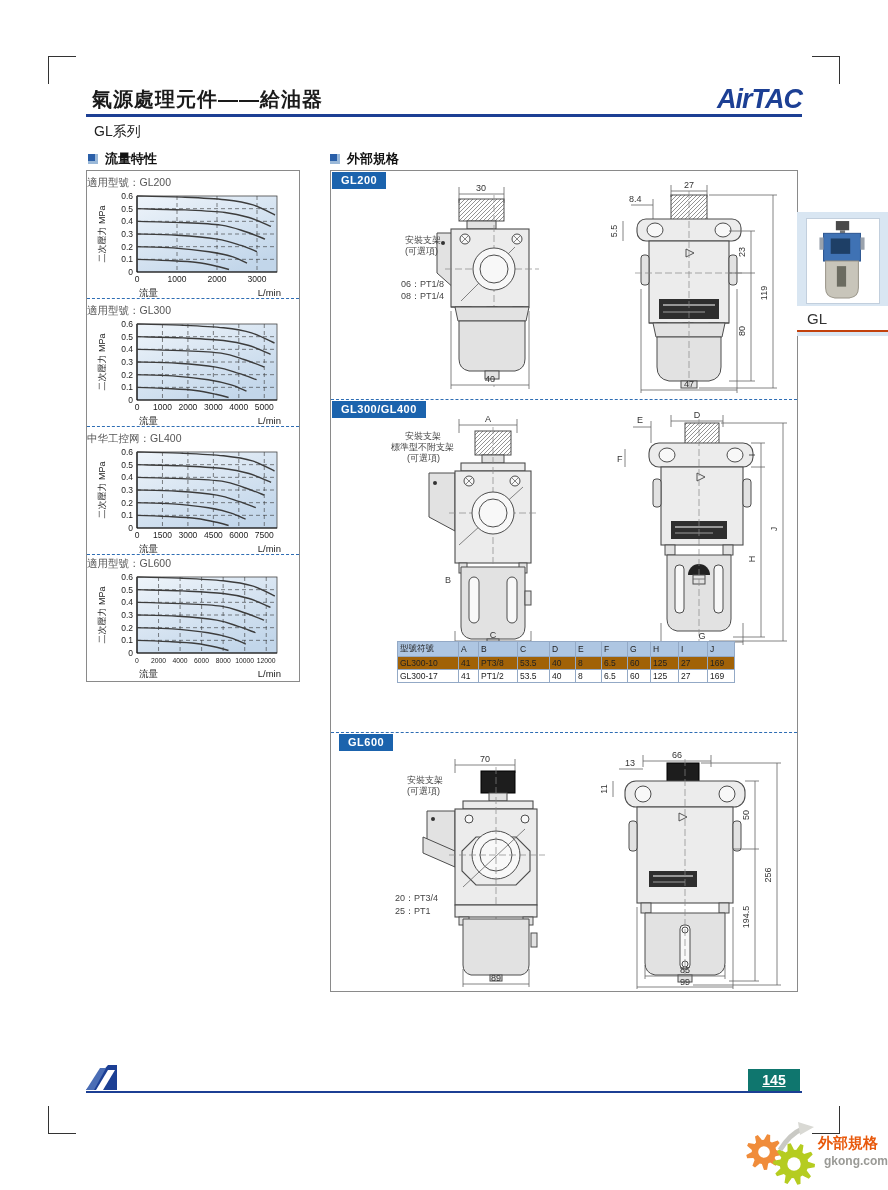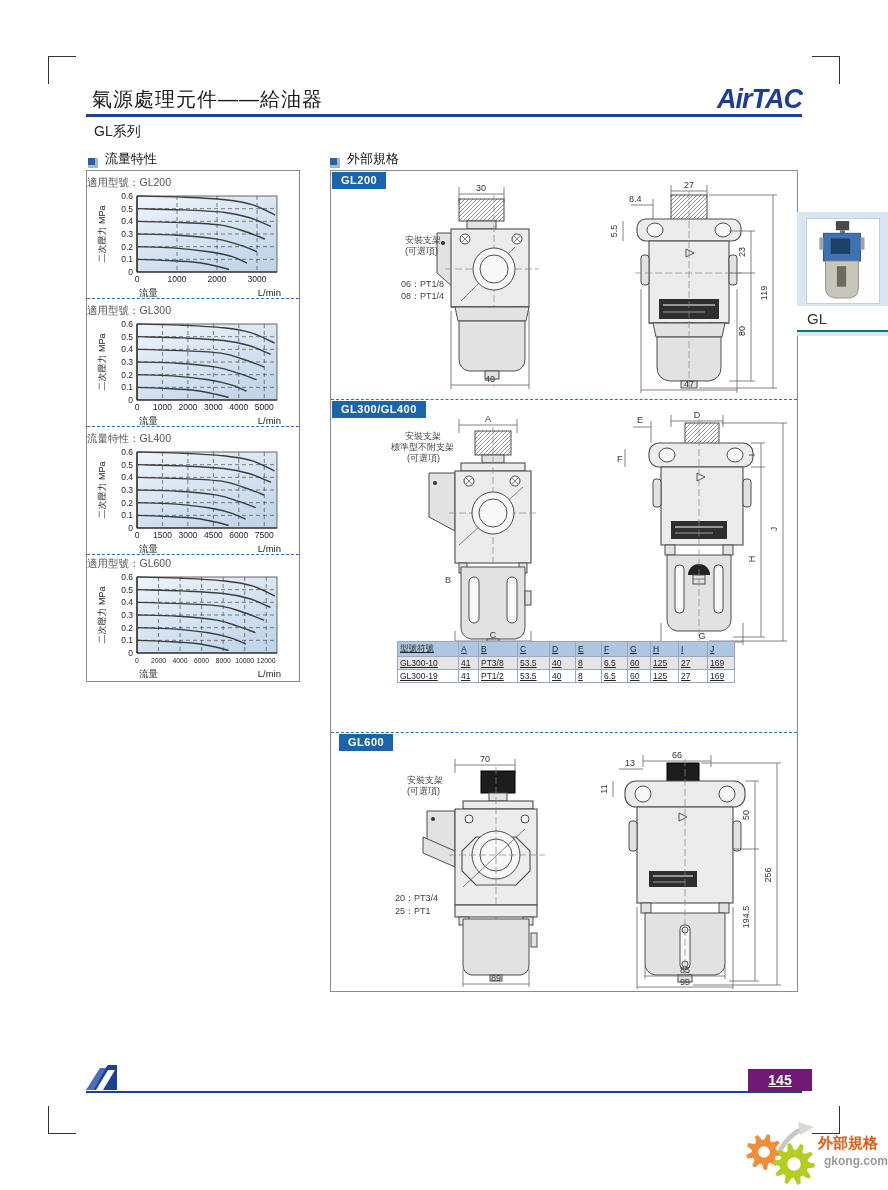--- a/index.html
+++ b/index.html
@@ -5,27 +5,27 @@
   html,body{margin:0;padding:0;background:#fff;}
   .page{position:relative;width:888px;height:1190px;background:#fff;overflow:hidden;
         font-family:"Liberation Sans","DejaVu Sans",sans-serif;color:#222;}
   .abs{position:absolute;}
 
   
   .crop{position:absolute;width:28px;height:28px;}
   .crop i{position:absolute;background:#333;display:block;}
 
   
-  .title{position:absolute;left:92px;top:86px;font-size:20px;font-weight:normal;letter-spacing:1px;color:#1a1a1a;}
+  .title{position:absolute;left:92px;top:86px;font-size:20px;font-weight:bold;letter-spacing:1px;color:#1a1a1a;}
   .brand{position:absolute;right:86px;top:84px;font-size:27px;font-weight:bold;font-style:italic;
          color:#1c3f94;letter-spacing:-1px;}
   .hrule{position:absolute;left:86px;top:114px;width:716px;height:3px;background:#1c3f94;}
   .series{position:absolute;left:94px;top:123px;font-size:14px;color:#222;text-align:center;}
 
-  .sec-head{position:absolute;display:flex;align-items:flex-end;gap:7px;font-size:13px;font-weight:normal;color:#111;}
+  .sec-head{position:absolute;display:flex;align-items:center;gap:7px;font-size:13px;font-weight:bold;color:#111;}
   .bullet{width:10px;height:10px;background:#2a5fa8;border-right:3px solid #9ab8d8;border-bottom:3px solid #9ab8d8;box-sizing:border-box;}
 
   
   .panel{position:absolute;border:1px solid #8a8a8a;background:#fff;}
   .dash-sep{position:absolute;left:0;width:100%;border-top:1.5px dashed #2e6db4;}
 
   
   .chart-block{position:absolute;left:0;width:100%;}
   .chart-head{padding:5px 10px 0 0;font-size:10.5px;color:#555;}
   .chart-svg{position:relative;left:4px;top:0;}
@@ -40,35 +40,35 @@
   .diag text{font-size:9px;fill:#333;}
   .diag .note{font-size:9px;fill:#444;}
   .diag line.dim,.diag line.ext{stroke:#666;stroke-width:.8;}
   .diag line.cl{stroke:#888;stroke-width:.7;stroke-dasharray:7 3;}
   .diag .out{stroke:#4d4d4d;stroke-width:1.1;fill:none;}
   .diag .fb{fill:#ececec;stroke:#4d4d4d;stroke-width:1.1;}
   .diag .fb2{fill:#e2e2e2;stroke:#4d4d4d;stroke-width:1;}
   .diag .fw{fill:#f8f8f8;stroke:#4d4d4d;stroke-width:1;}
 
   
-  table.dims{border-collapse:collapse;font-size:8.5px;color:#222;text-decoration:underline;}
+  table.dims{border-collapse:collapse;font-size:8.5px;color:#222;}
   table.dims th,table.dims td{border:1px solid #93a9c6;padding:1px 2px;text-align:left;white-space:nowrap;}
   table.dims th{background:#aec6e2;font-weight:normal;}
-  table.dims tr.alt td{background:#e5e5e5;}
+  table.dims tr.alt td{background:#a16207;}
 
   
   .sidebar{position:absolute;left:797px;top:212px;width:91px;height:124px;background:#d9e6f2;}
   .photo{position:absolute;left:9px;top:6px;width:72px;height:84px;background:#fff;border:1px solid #c2cfdd;}
   .gl-label{position:absolute;left:0;top:94px;width:91px;height:26px;background:#fff;
             font-size:15px;color:#333;line-height:26px;padding-left:10px;box-sizing:border-box;
-            border-bottom:2px solid #0f766e;}
+            border-bottom:2px solid #c2410c;}
 
   
   .f-line{position:absolute;left:86px;top:1091px;width:716px;height:2px;background:#1c3f94;}
-  .badge{position:absolute;left:748px;top:1069px;width:64px;height:22px;background:#701a75;color:#fff;
+  .badge{position:absolute;left:748px;top:1069px;width:52px;height:22px;background:#0f766e;color:#fff;
          font-size:14px;font-weight:bold;text-align:center;line-height:22px;text-decoration:underline;}
 
   
   .wm{position:absolute;left:740px;top:1118px;width:148px;height:72px;}
   .wm-t1{position:absolute;left:78px;top:16px;font-size:15px;font-weight:bold;color:#e8590c;
          text-shadow:1px 1px 0 #fff;}
   .wm-t2{position:absolute;left:84px;top:36px;font-size:12px;font-weight:bold;color:#9a9a96;}
 </style>
 </head>
 <body>
@@ -191,21 +191,21 @@
           <path d="M46,44C52.8,44.2 73.6,44.4 86.7,45.3C99.9,46.1 114.7,47.4 124.9,49.1C135.1,50.8 141.0,53.3 147.8,55.4C154.6,57.5 162.7,60.7 165.6,61.7" fill="none" stroke="#3c3c3c" stroke-width="1.4"></path>
           <path d="M46,56.666666666666664C51.9,56.9 69.8,57.1 81.6,57.9C93.5,58.8 107.5,60.3 117.3,61.7C127.0,63.2 133.8,64.9 140.2,66.8C146.5,68.7 152.9,72.1 155.5,73.1" fill="none" stroke="#3c3c3c" stroke-width="1.4"></path>
           <path d="M46,69.33333333333333C51.1,69.5 66.8,70.1 76.5,70.6C86.3,71.1 96.5,71.5 104.5,72.5C112.6,73.5 119.4,75.1 124.9,76.3C130.4,77.5 135.5,78.9 137.6,79.5" fill="none" stroke="#3c3c3c" stroke-width="1.4"></path>
           <text transform="rotate(-90 14 44)" x="14" y="44" text-anchor="middle" font-size="9" fill="#222">二次壓力  MPa</text>
           <text x="48" y="106" font-size="9.5" fill="#222">流量</text>
           <text x="190" y="106" text-anchor="end" font-size="9.5" fill="#222">L/min</text>
         </svg>
     </div>
     <div class="dash-sep" style="top:255px"></div>
     <div class="chart-block" style="top:256px">
-      <div class="chart-head">流量特性：GL400</div>
+      <div class="chart-head">中华工控网：GL400</div>
       <svg class="chart-svg" width="200" height="108">
           <rect x="46" y="6" width="140" height="76" fill="url(#chartbg)" stroke="#444" stroke-width="0.8"></rect>
           <line x1="46" y1="69.33333333333333" x2="186" y2="69.33333333333333" stroke="#333" stroke-width="0.6" stroke-dasharray="4 3"></line>
           <line x1="46" y1="56.666666666666664" x2="186" y2="56.666666666666664" stroke="#333" stroke-width="0.6" stroke-dasharray="4 3"></line>
           <line x1="46" y1="44" x2="186" y2="44" stroke="#333" stroke-width="0.6" stroke-dasharray="4 3"></line>
           <line x1="46" y1="31.33333333333333" x2="186" y2="31.33333333333333" stroke="#333" stroke-width="0.6" stroke-dasharray="4 3"></line>
           <line x1="46" y1="18.666666666666664" x2="186" y2="18.666666666666664" stroke="#333" stroke-width="0.6" stroke-dasharray="4 3"></line>
           <line x1="71.45454545454545" y1="6" x2="71.45454545454545" y2="82" stroke="#333" stroke-width="0.6" stroke-dasharray="4 3"></line>
           <line x1="96.9090909090909" y1="6" x2="96.9090909090909" y2="82" stroke="#333" stroke-width="0.6" stroke-dasharray="4 3"></line>
           <line x1="122.36363636363636" y1="6" x2="122.36363636363636" y2="82" stroke="#333" stroke-width="0.6" stroke-dasharray="4 3"></line>
@@ -486,21 +486,21 @@
             <td>53.5</td>
             <td>40</td>
             <td>8</td>
             <td>6.5</td>
             <td>60</td>
             <td>125</td>
             <td>27</td>
             <td>169</td>
           </tr>
           <tr>
-            <td>GL300-19</td>
+            <td>GL300-17</td>
             <td>41</td>
             <td>PT1/2</td>
             <td>53.5</td>
             <td>40</td>
             <td>8</td>
             <td>6.5</td>
             <td>60</td>
             <td>125</td>
             <td>27</td>
             <td>169</td>

